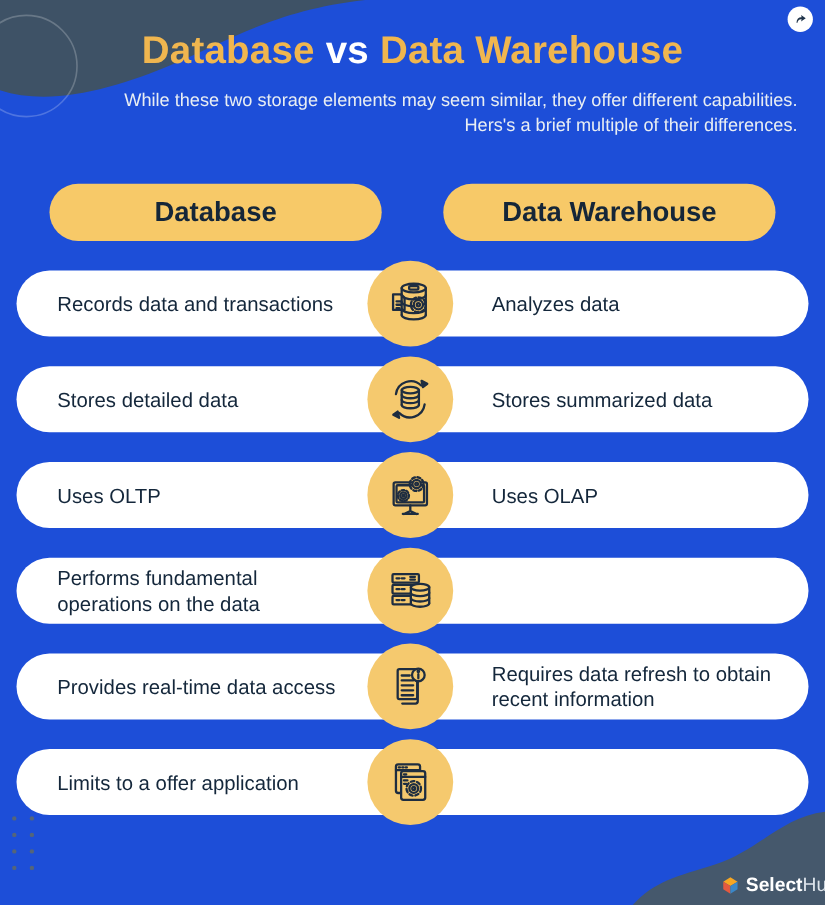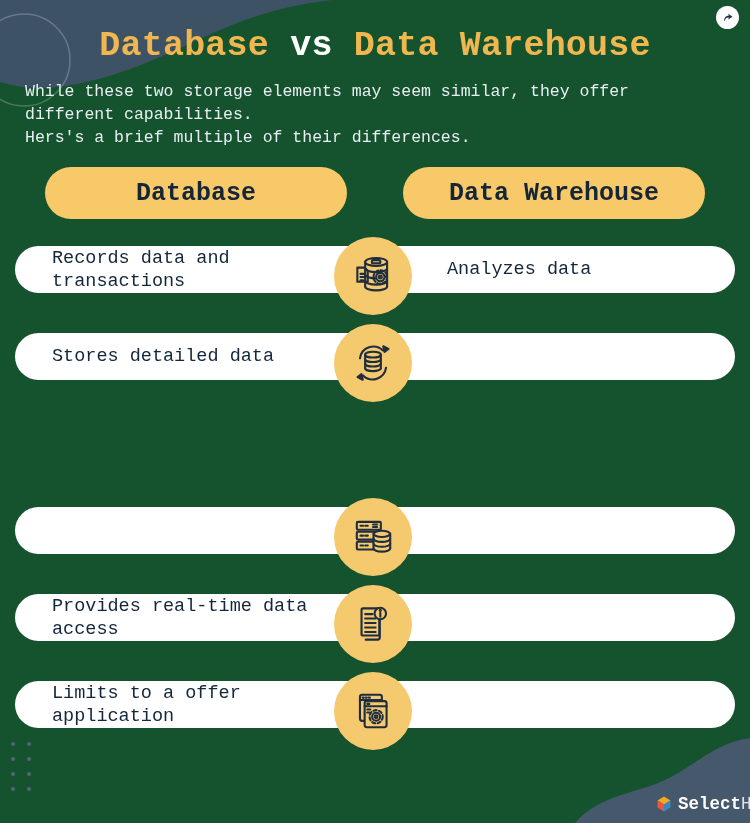--- a/index.html
+++ b/index.html
@@ -1,19 +1,19 @@
 <!DOCTYPE html>
 <html><head>
 <meta charset="utf-8">
 <style>
   * { margin:0; padding:0; box-sizing:border-box; }
   body { font-family:"Liberation Sans", sans-serif; }
   .poster {
     position:relative; width:750px; height:823px;
-    background:#14532d; overflow:hidden;font-family:Liberation Mono, monospace;
+    background:#1d4ed8; overflow:hidden;
   }
   svg.deco { position:absolute; pointer-events:none; }
   .deco-topleft { top:0; left:0; }
   .deco-bottomright { right:0; bottom:0; }
   .dots { position:absolute; left:8px; top:738px; }
 
   .share-btn {
     position:absolute; top:6px; left:716px; width:23px; height:23px;
     background:#FFFFFF; border-radius:50%;
     display:flex; align-items:center; justify-content:center; cursor:pointer;
@@ -21,34 +21,34 @@
 
   .title {
     position:absolute; top:26px; left:0; width:750px;
     text-align:center; font-size:35px; font-weight:bold; letter-spacing:.2px;
   }
   .title .gold { color:#F0B64F; }
   .title .vs { color:#FFFFFF; }
 
   .subtitle {
     position:absolute; top:80px; left:25px; width:700px;
-    text-align:left; color:#E9EEF3; font-size:16.5px; line-height:23px;
+    text-align:right; color:#E9EEF3; font-size:16.5px; line-height:23px;
   }
 
   .col-pill {
     position:absolute; top:167px; width:302px; height:52px;
     background:#F7C968; border-radius:27px;
     display:flex; align-items:center; justify-content:center;
     color:#152638; font-size:25px; font-weight:bold;
   }
   .col-pill.left  { left:45px; }
   .col-pill.right { left:403px; }
 
   .row {
-    position:absolute; left:15px; width:720px; height:47px;
+    position:absolute; left:15px; width:720px; height:60px;
     background:#FFFFFF; border-radius:30px;
   }
   .cell {
     position:absolute; top:0; height:100%;
     display:flex; align-items:center;
     color:#14273B; font-size:18.5px; line-height:23px;
   }
   .cell.left  { left:37px;  width:272px; }
   .cell.right { left:432px; width:292px; }
   .icon-circle {
@@ -139,24 +139,43 @@
         <path d="M15.5 15 V28 M30.5 15 V28"></path>
         <path d="M15.5 28 A7.5 2.8 0 0 0 30.5 28"></path>
         <path d="M15.5 19.3 A7.5 2.8 0 0 0 30.5 19.3 M15.5 23.6 A7.5 2.8 0 0 0 30.5 23.6"></path>
         <ellipse cx="23" cy="15" rx="7.5" ry="2.8"></ellipse>
         <path d="M10.5 18.5 A13 13 0 0 1 32.5 11"></path>
         <path d="M34 12.3 l-1.2 -5.4 l5 2.6 z" fill="#1E2D40"></path>
         <path d="M35.5 27.5 A13 13 0 0 1 13.5 35"></path>
         <path d="M12 33.7 l1.2 5.4 l-5 -2.6 z" fill="#1E2D40"></path>
       </svg>
     </div>
-  </div>
-
+    <div class="cell right">Stores summarized data</div>
+  </div>
+
+  <div class="row" style="top:420px">
+    <div class="cell left">Uses OLTP</div>
+    <div class="icon-circle">
+      <svg width="48" height="48" viewBox="0 0 46 46" fill="none" stroke="#1E2D40" stroke-width="2" stroke-linecap="round" stroke-linejoin="round">
+        <rect x="8.5" y="12" width="29" height="20" rx="1.5" fill="#F5C96E"></rect>
+        <rect x="11" y="14.5" width="24" height="15" rx="1"></rect>
+        <path d="M23 32 V37 M16.5 39.5 H29.5 M23 37 L17.5 39.5 M23 37 L28.5 39.5"></path>
+        <circle cx="28.5" cy="13.5" r="3.6" fill="#F5C96E"></circle>
+        <circle cx="28.5" cy="13.5" r="6" stroke-dasharray="2.7 2.1"></circle>
+        <circle cx="28.5" cy="13.5" r="1.2"></circle>
+        <circle cx="17" cy="23.5" r="2.8" fill="#F5C96E"></circle>
+        <circle cx="17" cy="23.5" r="4.8" stroke-dasharray="2.3 1.8"></circle>
+        <circle cx="17" cy="23.5" r="0.9"></circle>
+      </svg>
+    </div>
+    <div class="cell right">Uses OLAP</div>
+  </div>
 
   <div class="row" style="top:507px">
+    <div class="cell left">Performs fundamental operations on the data</div>
     <div class="icon-circle">
       <svg width="48" height="48" viewBox="0 0 46 46" fill="none" stroke="#1E2D40" stroke-width="2" stroke-linecap="round" stroke-linejoin="round">
         <rect x="7.5" y="8.5" width="23" height="7.5" rx="1"></rect>
         <rect x="7.5" y="18" width="23" height="7.5" rx="1"></rect>
         <rect x="7.5" y="27.5" width="23" height="7.5" rx="1"></rect>
         <path d="M11 12.2 h2.5 M15.5 12.2 h2.5 M23 11 h4 M23 13.4 h4"></path>
         <path d="M11 21.7 h2.5 M15.5 21.7 h2.5"></path>
         <path d="M11 31.2 h2.5 M15.5 31.2 h2.5"></path>
         <path d="M23.5 20 V34 A8 3 0 0 0 39.5 34 V20 Z" fill="#F5C96E" stroke="none"></path>
         <path d="M23.5 20 V34 M39.5 20 V34"></path>
@@ -172,20 +191,21 @@
     <div class="icon-circle">
       <svg width="48" height="48" viewBox="0 0 46 46" fill="none" stroke="#1E2D40" stroke-width="2" stroke-linecap="round" stroke-linejoin="round">
         <path d="M29.5 19 V36 a2 2 0 0 1 -2 2 H16"></path>
         <rect x="12" y="8" width="17" height="26" rx="1.5" fill="#F5C96E"></rect>
         <path d="M15.5 13.5 h7 M15.5 17.8 h10 M15.5 22.1 h10 M15.5 26.4 h10 M15.5 30.7 h10"></path>
         <circle cx="30" cy="13" r="5.5" fill="#F5C96E"></circle>
         <path d="M30 12.3 V16"></path>
         <circle cx="30" cy="9.9" r="0.6" fill="#1E2D40"></circle>
       </svg>
     </div>
+    <div class="cell right">Requires data refresh to obtain recent information</div>
   </div>
 
   <div class="row" style="top:681px">
     <div class="cell left">Limits to a offer application</div>
     <div class="icon-circle">
       <svg width="48" height="48" viewBox="0 0 46 46" fill="none" stroke="#1E2D40" stroke-width="2" stroke-linecap="round" stroke-linejoin="round">
         <rect x="10.5" y="7.5" width="21" height="25" rx="2"></rect>
         <path d="M10.5 12.5 H31.5 M13 10.2 h1 M16 10.2 h1 M19 10.2 h1"></path>
         <rect x="15" y="13.5" width="21" height="25" rx="2" fill="#F5C96E"></rect>
         <path d="M15 18.5 H36 M17.5 16.2 h2 M17.5 21.5 h3 M17.5 24.5 h2"></path>

